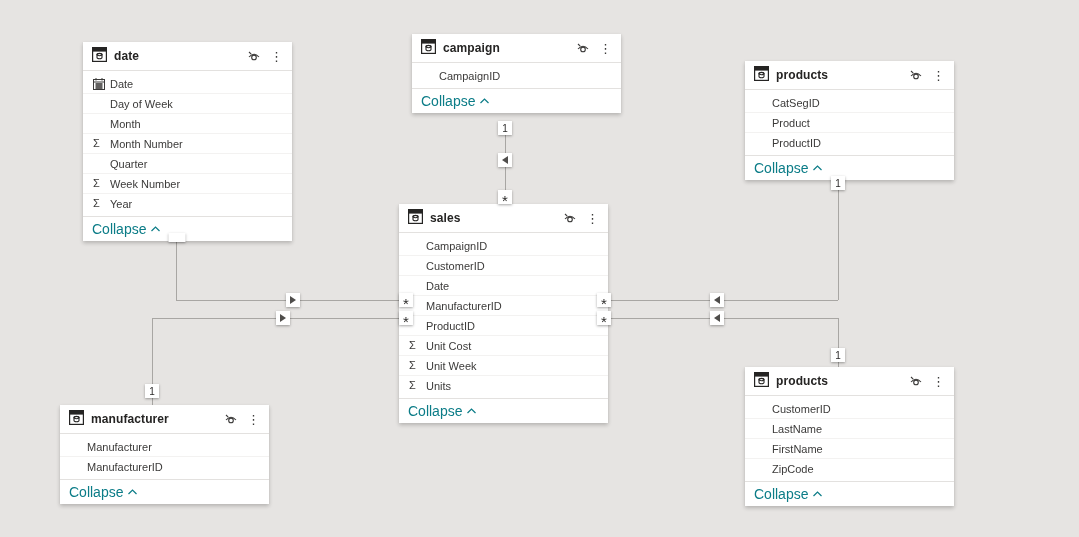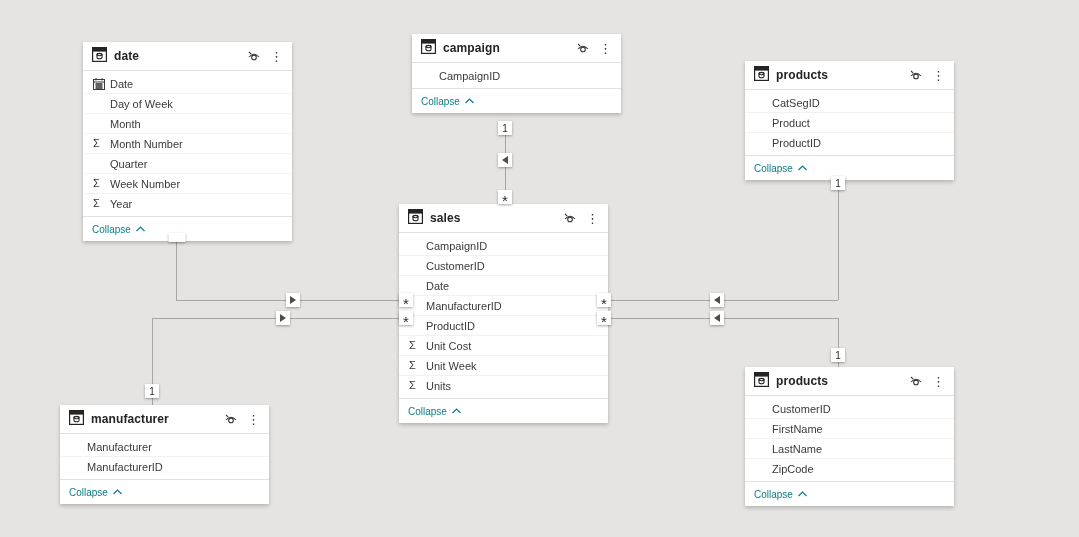--- a/index.html
+++ b/index.html
@@ -16,21 +16,21 @@
   .eye{display:flex;align-items:center;cursor:pointer;}
   .more{font-size:13px;color:#3b3a39;cursor:pointer;padding:0 1px;line-height:1;}
   .fields{padding:3px 0;border-bottom:1px solid #e3e1df;}
   .row{display:flex;align-items:center;height:19px;padding:0 8px 0 10px;
        border-bottom:1px solid #f3f2f1;}
   .row:last-child{border-bottom:none;}
   .ficon{width:17px;flex:0 0 17px;display:flex;align-items:center;color:#3b3a39;
          font-size:11px;line-height:1;}
   .fname{font-size:11px;color:#3b3a39;white-space:nowrap;}
   .ftr{display:flex;align-items:center;gap:5px;height:24px;padding:0 9px;cursor:pointer;}
-  .ftr span{font-size:10px;color:#0b7c87;}
+  .ftr span{font-size:14px;color:#0b7c87;}
   .chev svg{display:block;}
 
   
   .rline{position:absolute;background:#a8a6a3;z-index:1;}
   .h{height:1px;} .v{width:1px;}
 
   
   .mk{position:absolute;z-index:3;background:#fff;width:14px;height:14px;
       box-shadow:0 1px 2.5px rgba(0,0,0,.35);display:flex;justify-content:center;
       transform:translate(-50%,-50%);}
@@ -357,28 +357,28 @@
         </span>
       <span class="more">⋮</span>
     </div>
     <div class="fields">
       <div class="row">
           <span class="ficon"></span>
           <span class="fname">CustomerID</span>
         </div>
       <div class="row">
           <span class="ficon"></span>
+          <span class="fname">LastName</span>
+        </div>
+      <div class="row">
+          <span class="ficon"></span>
           <span class="fname">FirstName</span>
         </div>
       <div class="row">
           <span class="ficon"></span>
-          <span class="fname">LastName</span>
-        </div>
-      <div class="row">
-          <span class="ficon"></span>
           <span class="fname">ZipCode</span>
         </div>
     </div>
     <div class="ftr">
       <span>Collapse</span>
       <span class="chev">
           <svg width="9" height="6" viewBox="0 0 9 6" fill="none" stroke="#0b7c87" stroke-width="1.2">
             <polyline points="0.5,5 4.5,1 8.5,5"></polyline>
           </svg>
         </span>

